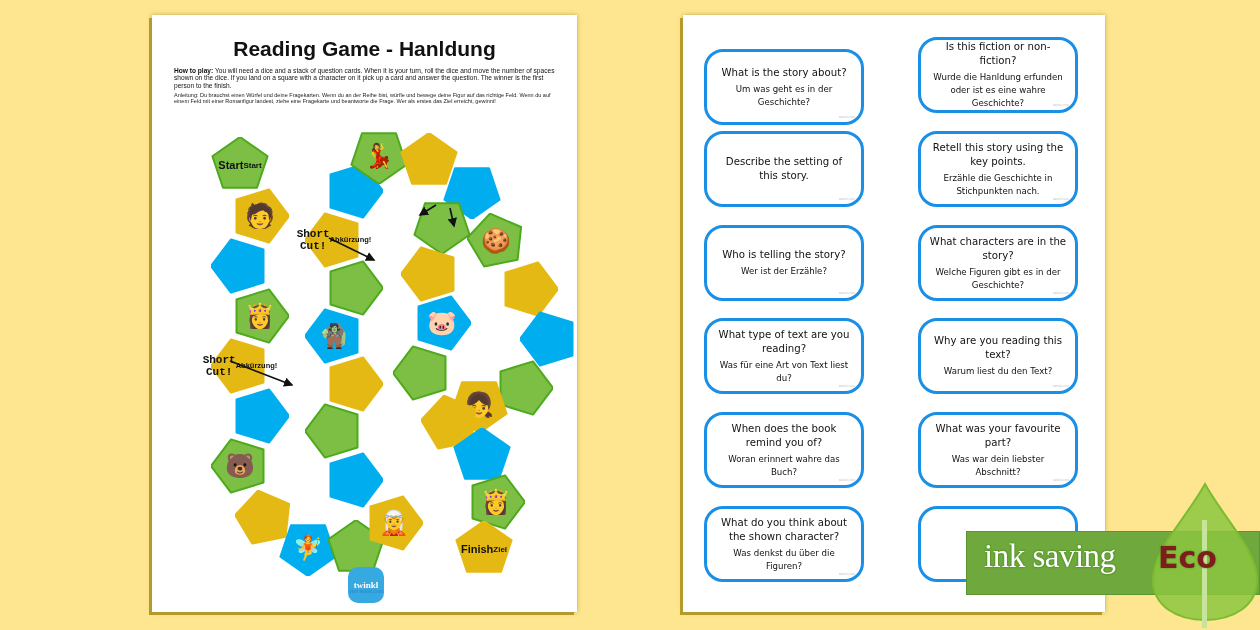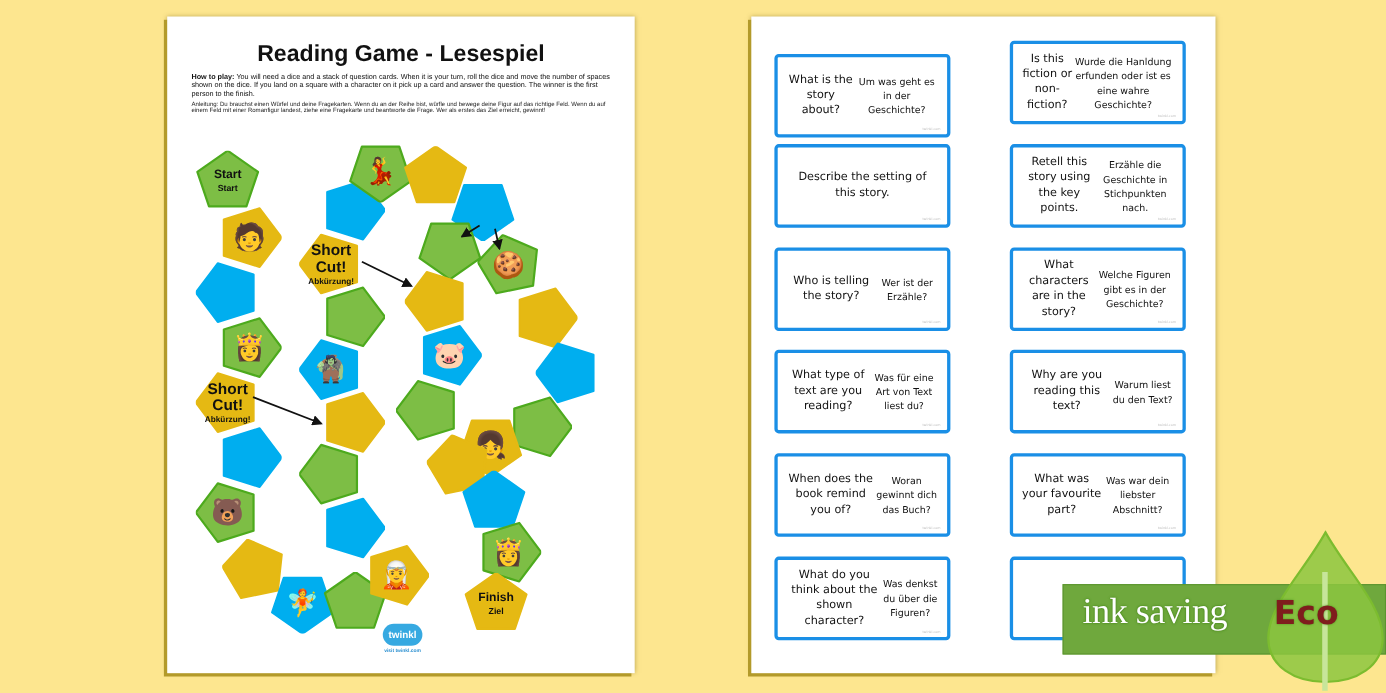--- a/index.html
+++ b/index.html
@@ -25,51 +25,51 @@
   }
   .howto b { font-weight: bold; }
   .anleitung {
     position: absolute; left: 22px; right: 20px; top: 77px;
     font-family: "Liberation Sans", sans-serif; font-size: 5.5px; line-height: 6.4px; color: #222;
   }
 
   .board { position: absolute; left: 0; top: 0; width: 425px; height: 597px; }
   .tile {
     position: absolute; width: 58px; height: 56px;
-    display: flex; flex-direction: column; align-items: center; justify-content: center;
+    display: flex; flex-direction: row; align-items: center; justify-content: center; margin-left: 33px;
   }
   .tile svg.shape { position: absolute; left: 0; top: 0; width: 58px; height: 56px; }
   .tile .t-main, .tile .t-sub {
     position: relative; font-family: "Liberation Sans", sans-serif; font-weight: bold; color: #111;
     text-align: center; line-height: 1.1;
   }
   .tile .t-main { font-size: 11px; }
   .tile .t-sub { font-size: 8px; margin-top: 3px; }
-  .tile.shortcut .t-main { font-size: 14px; }
+  .tile.shortcut .t-main { font-size: 11px; font-family: Liberation Mono, monospace; }
   .tile.shortcut .t-sub { font-size: 7.5px; margin-top: 1px; }
   .tile .char { position: relative; font-size: 24px; line-height: 1; }
 
   .arrow { position: absolute; left: 0; top: 0; }
 
   .twinkl-logo {
-    position: absolute; left: 196px; top: 552px; width: 36px; height: 20px;
+    position: absolute; left: 196px; top: 552px; width: 36px; height: 36px;
     background: #36a9e1; border-radius: 10px;
-    color: #fff; font-family: Liberation Sans, sans-serif; font-weight: bold; font-size: 9px;
+    color: #fff; font-family: Liberation Serif, serif; font-weight: bold; font-size: 9px;
     display: flex; align-items: center; justify-content: center;
   }
   .twinkl-url {
     position: absolute; left: 186px; top: 574px; width: 56px; text-align: center;
     font-family: "Liberation Sans", sans-serif; font-size: 4.5px; color: #2a8fd0; font-weight: bold;
   }
 
   
   .card {
     position: absolute; width: 160px; height: 76px; box-sizing: border-box;
-    border: 3px solid #1a8fe6; border-radius: 4px; background: #fff;
-    display: flex; flex-direction: row; align-items: center; justify-content: center;
+    border: 3px solid #1a8fe6; border-radius: 19px; background: #fff;
+    display: flex; flex-direction: column; align-items: center; justify-content: center;
     text-align: center; padding: 0 8px;
   }
   .card .q-en {
     font-family: "DejaVu Sans", sans-serif; font-size: 10.2px; line-height: 14px; color: #111;
   }
   .card .q-de {
     font-family: "DejaVu Sans", sans-serif; font-size: 8.6px; line-height: 13px; color: #111; margin-top: 3px;
   }
   .card .foot {
     position: absolute; right: 6px; bottom: 3px; font-size: 3px; color: #bbb;
@@ -90,21 +90,21 @@
   .eco-label {
     position: absolute; left: 1158px; top: 540px;
     font-family: "DejaVu Sans", sans-serif; font-weight: bold; font-size: 30px; color: #7f1d1d;
     text-shadow: 0 0 2px #4b8a1e;
   }
 </style>
 </head>
 <body>
 
 <div class="page" id="page-left">
-  <div class="game-title">Reading Game - Lesespiel</div>
+  <div class="game-title">Reading Game - Hanldung</div>
   <div class="howto"><b>How to play:</b><span> You will need a dice and a stack of question cards. When it is your turn, roll the dice and move the number of spaces shown on the dice. If you land on a square with a character on it pick up a card and answer the question. The winner is the first person to the finish.</span></div>
   <div class="anleitung">Anleitung: Du brauchst einen Würfel und deine Fragekarten. Wenn du an der Reihe bist, würfle und bewege deine Figur auf das richtige Feld. Wenn du auf einem Feld mit einer Romanfigur landest, ziehe eine Fragekarte und beantworte die Frage. Wer als erstes das Ziel erreicht, gewinnt!</div>
 
   <div class="board" id="board">
       <div class="tile" style="left: 26px; top: 122px;">
         <svg class="shape" viewBox="0 0 58 56">
           <polygon points="29.0,0.0 56.6,19.3 46.0,50.7 12.0,50.7 1.4,19.3" fill="#7dbe45" stroke="#4daa1d" stroke-width="2" stroke-linejoin="round"></polygon>
         </svg>
         <div class="t-main">Start</div>
         <div class="t-sub">Start</div>
@@ -344,21 +344,21 @@
         <div class="q-de">Was für eine Art von Text liest du?</div>
         <div class="foot">twinkl.com</div>
       </div>
       <div class="card" style="left: 235px; top: 303px;">
         <div class="q-en">Why are you reading this text?</div>
         <div class="q-de">Warum liest du den Text?</div>
         <div class="foot">twinkl.com</div>
       </div>
       <div class="card" style="left: 21px; top: 397px;">
         <div class="q-en">When does the book remind you of?</div>
-        <div class="q-de">Woran gewinnt dich das Buch?</div>
+        <div class="q-de">Woran erinnert wahre das Buch?</div>
         <div class="foot">twinkl.com</div>
       </div>
       <div class="card" style="left: 235px; top: 397px;">
         <div class="q-en">What was your favourite part?</div>
         <div class="q-de">Was war dein liebster Abschnitt?</div>
         <div class="foot">twinkl.com</div>
       </div>
       <div class="card" style="left: 21px; top: 491px;">
         <div class="q-en">What do you think about the shown character?</div>
         <div class="q-de">Was denkst du über die Figuren?</div>

